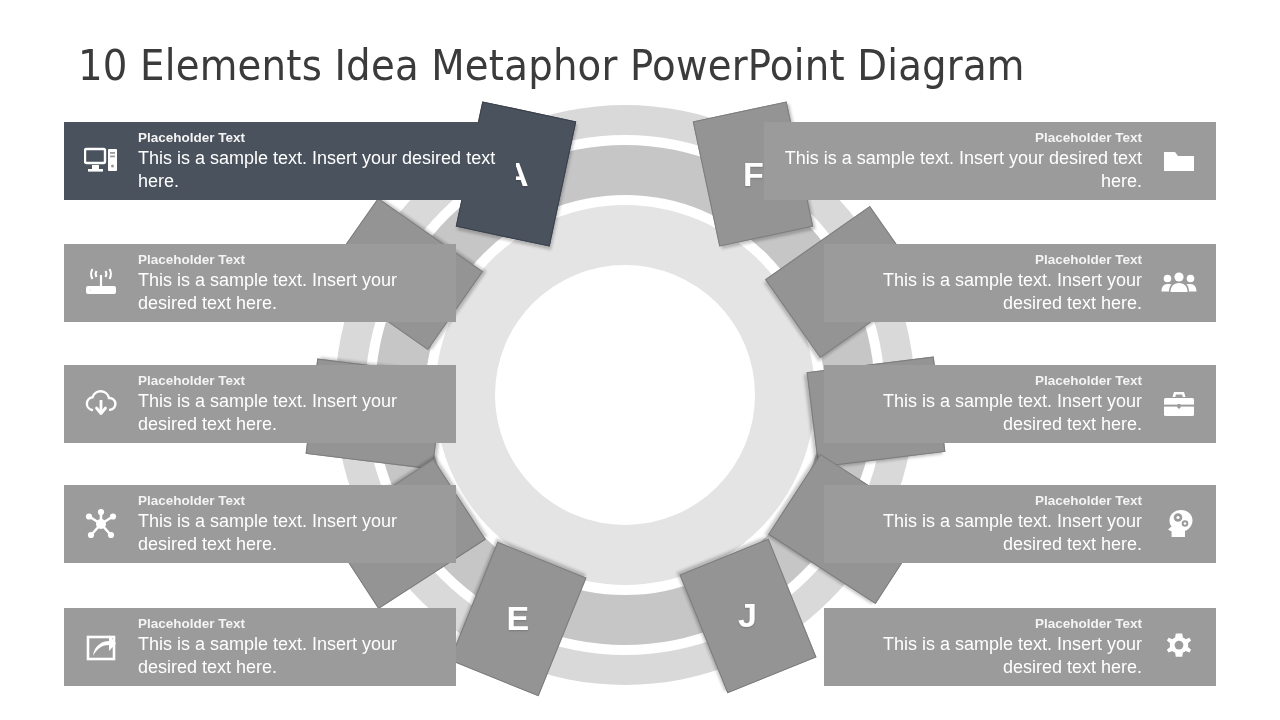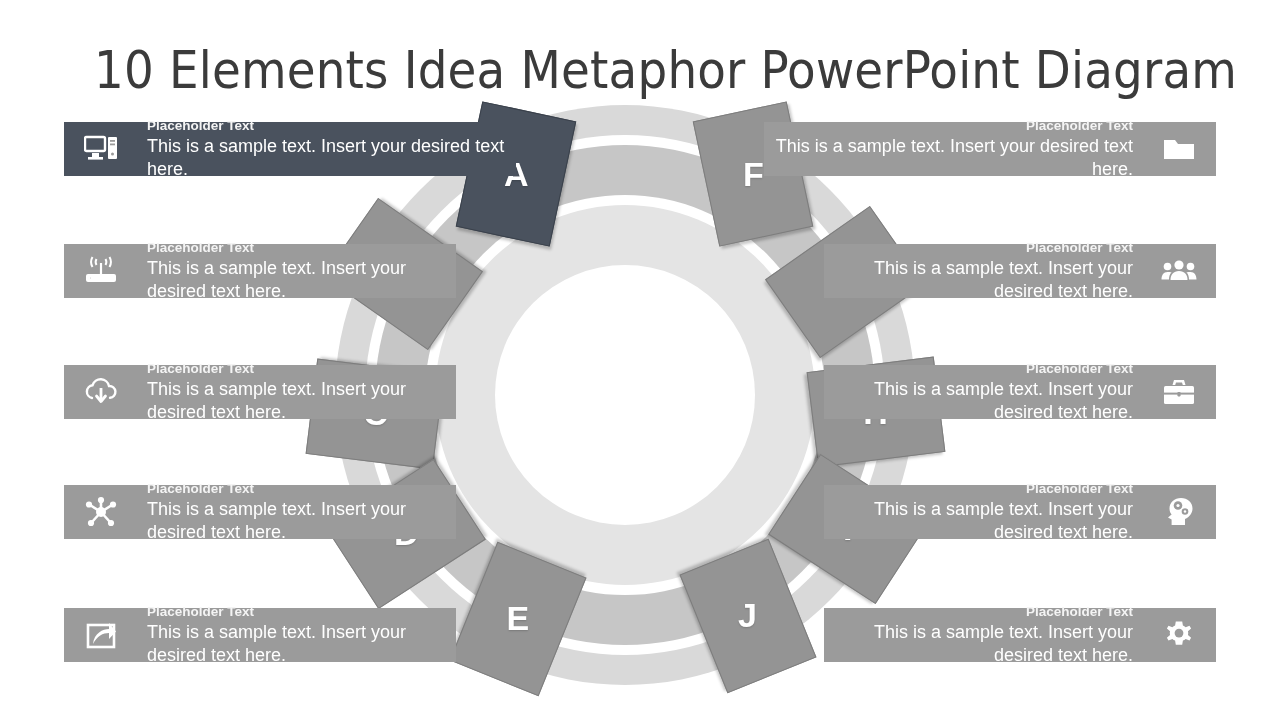--- a/index.html
+++ b/index.html
@@ -22,26 +22,25 @@
     height: 720px;
     background: #ffffff;
   }
 
   
   #page-title {
     position: absolute;
     left: 78px;
     top: 40px;
     font-family: "DejaVu Sans Condensed", "Liberation Sans", sans-serif;
-    font-size: 52px;
+    font-size: 43px;
     font-weight: 400;
     color: #3b3b3b;
     letter-spacing: 0.2px;
     white-space: nowrap;
-    margin-left: 16px;
   }
 
   
   #wheel {
     position: absolute;
     left: 335px;
     top: 105px;
     width: 580px;
     height: 580px;
   }
@@ -91,26 +90,25 @@
   #tile-e { left: 470px; top: 555px;  transform: rotate(-158deg); }
   #tile-f { left: 705px; top: 110px;  transform: rotate(-12deg); }
   #tile-g { left: 797px; top: 218px;  transform: rotate(55deg); }
   #tile-h { left: 828px; top: 348px;  transform: rotate(83deg); }
   #tile-i { left: 800px; top: 465px;  transform: rotate(123deg); }
   #tile-j { left: 700px; top: 552px;  transform: rotate(158deg); }
 
   
   .bar {
     position: absolute;
-    height: 54px;
+    height: 78px;
     background: #9b9b9b;
     display: flex;
     align-items: center;
     box-sizing: border-box;
-    gap: 9px;
   }
   .bar.active { background: #4a525e; }
   .bar.left  { left: 64px;  width: 392px;  padding-left: 10px; }
   .bar.left.wide { width: 452px; }
   .bar.right { right: 64px; width: 392px;  padding-right: 10px; flex-direction: row-reverse; }
   .bar.right.wide { width: 452px; }
 
   .bar-icon {
     flex: 0 0 auto;
     width: 54px;

